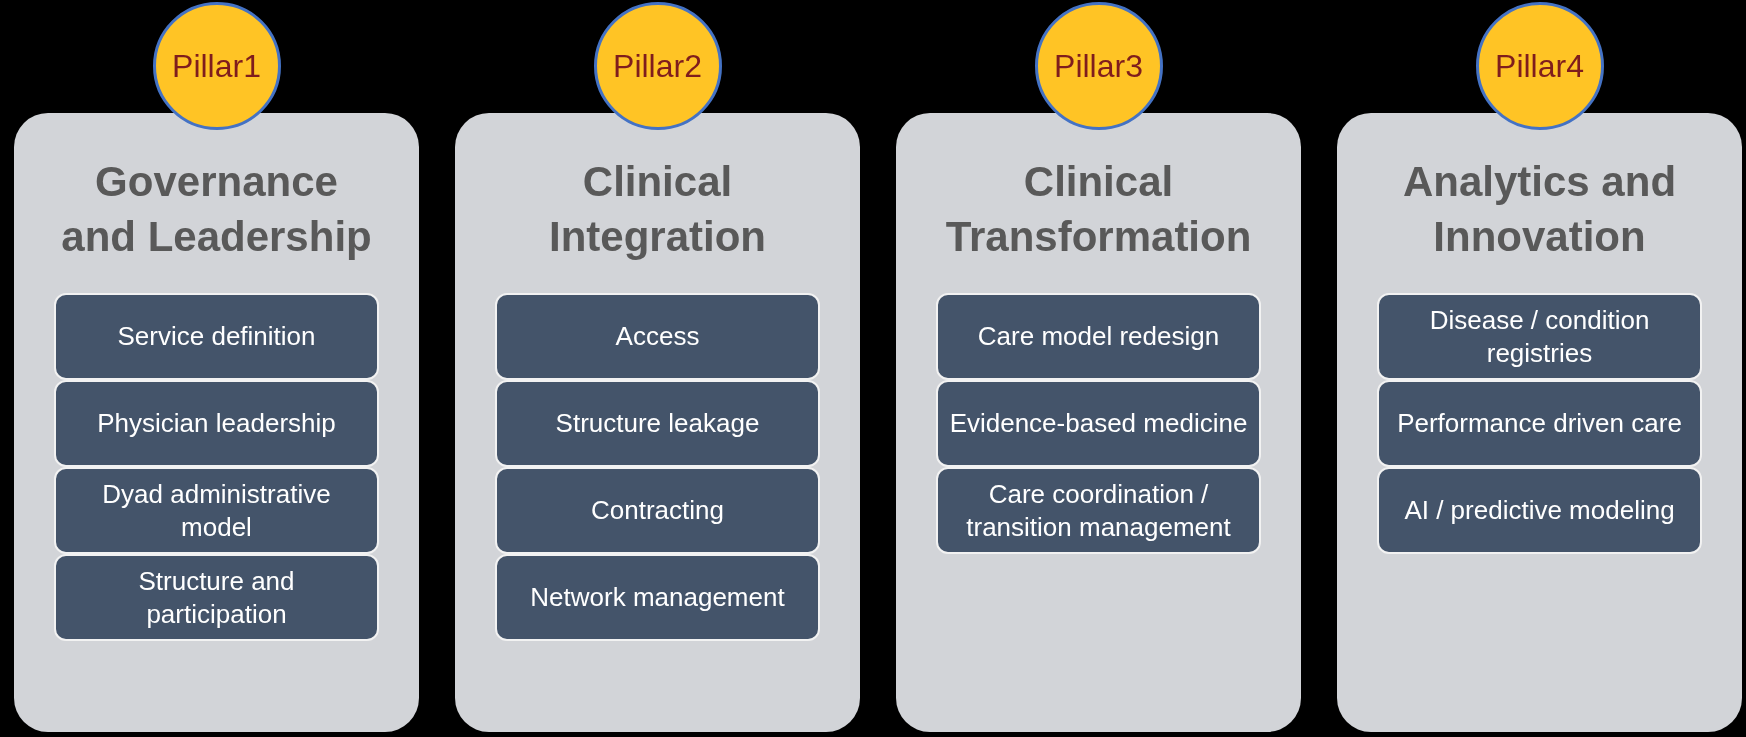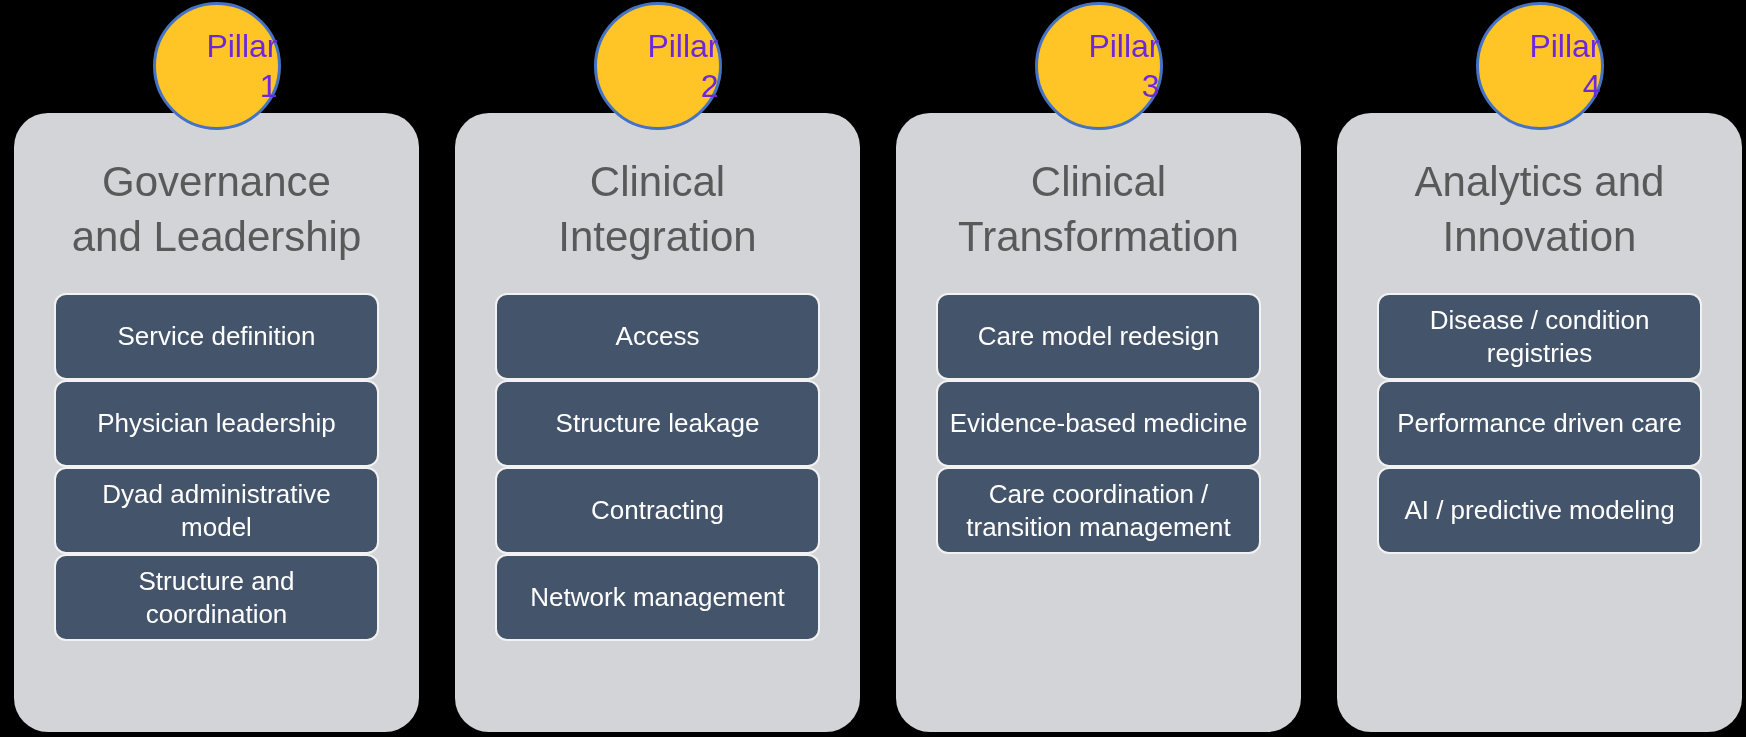--- a/index.html
+++ b/index.html
@@ -29,24 +29,24 @@
     left: 50%;
     transform: translateX(-50%);
     width: 128px;
     height: 128px;
     border-radius: 50%;
     background: #FFC425;
     border: 3px solid #4472C4;
     box-sizing: border-box;
     z-index: 2;
     display: flex;
-    flex-direction: column;
-    align-items: flex-end;
+    flex-direction: row;
+    align-items: center;
     justify-content: center;
-    color: #6d28d9;
+    color: #7f1d1d;
     font-size: 32px;
     line-height: 1.25;
   }
   .panel {
     position: absolute;
     top: 113px;
     left: 0;
     width: 100%;
     height: 619px;
     background: #D2D4D8;
@@ -55,21 +55,21 @@
     display: flex;
     flex-direction: column;
     z-index: 1;
   }
   .panel-title {
     height: 180px;
     display: flex;
     align-items: center;
     justify-content: center;
     text-align: center;
-    font-weight: normal;
+    font-weight: bold;
     font-size: 42px;
     line-height: 1.3;
     color: #595959;
     white-space: pre-line;
     padding-top: 14px;
     box-sizing: border-box;
   }
   .items {
     display: flex;
     flex-direction: column;
@@ -106,21 +106,21 @@
       </div>
       <div class="panel">
         <div class="panel-title">Governance
 and Leadership</div>
         <div class="items">
           <div class="item">Service definition</div>
           <div class="item">Physician leadership</div>
           <div class="item">Dyad administrative
 model</div>
           <div class="item">Structure and
-coordination</div>
+participation</div>
         </div>
       </div>
     </div>
 
     <div class="pillar">
       <div class="badge">
         <span>Pillar</span>
         <span>2</span>
       </div>
       <div class="panel">

